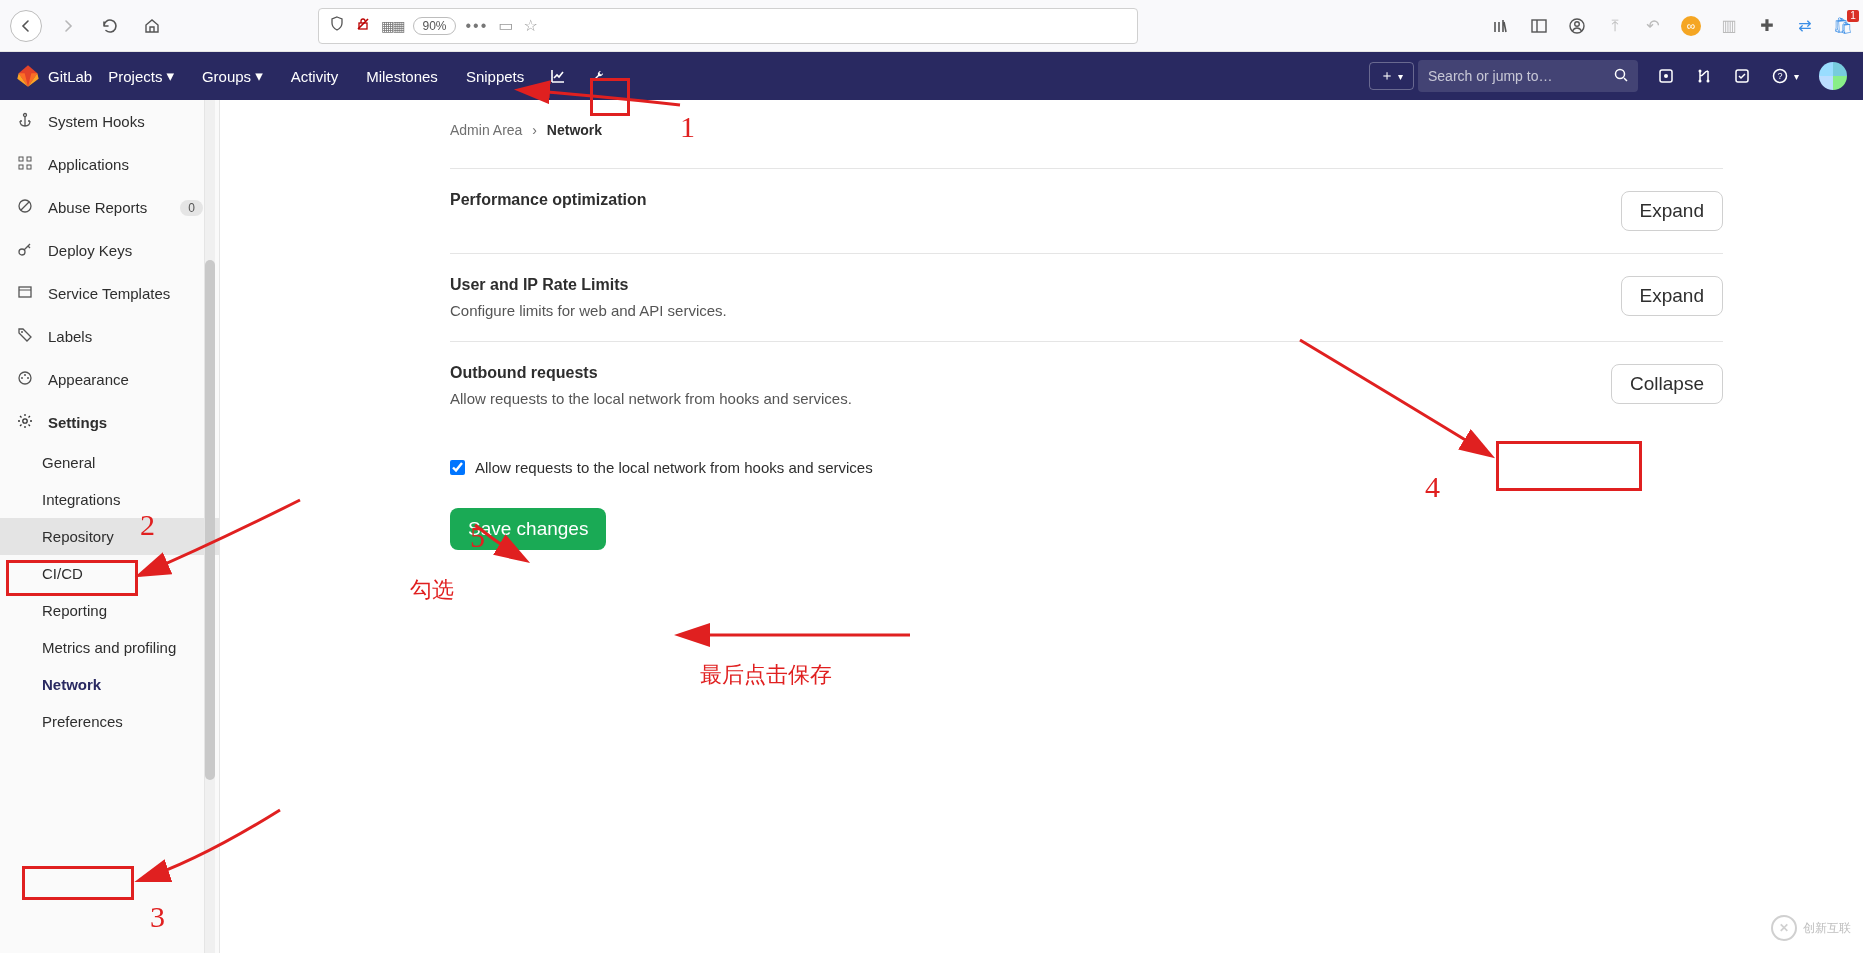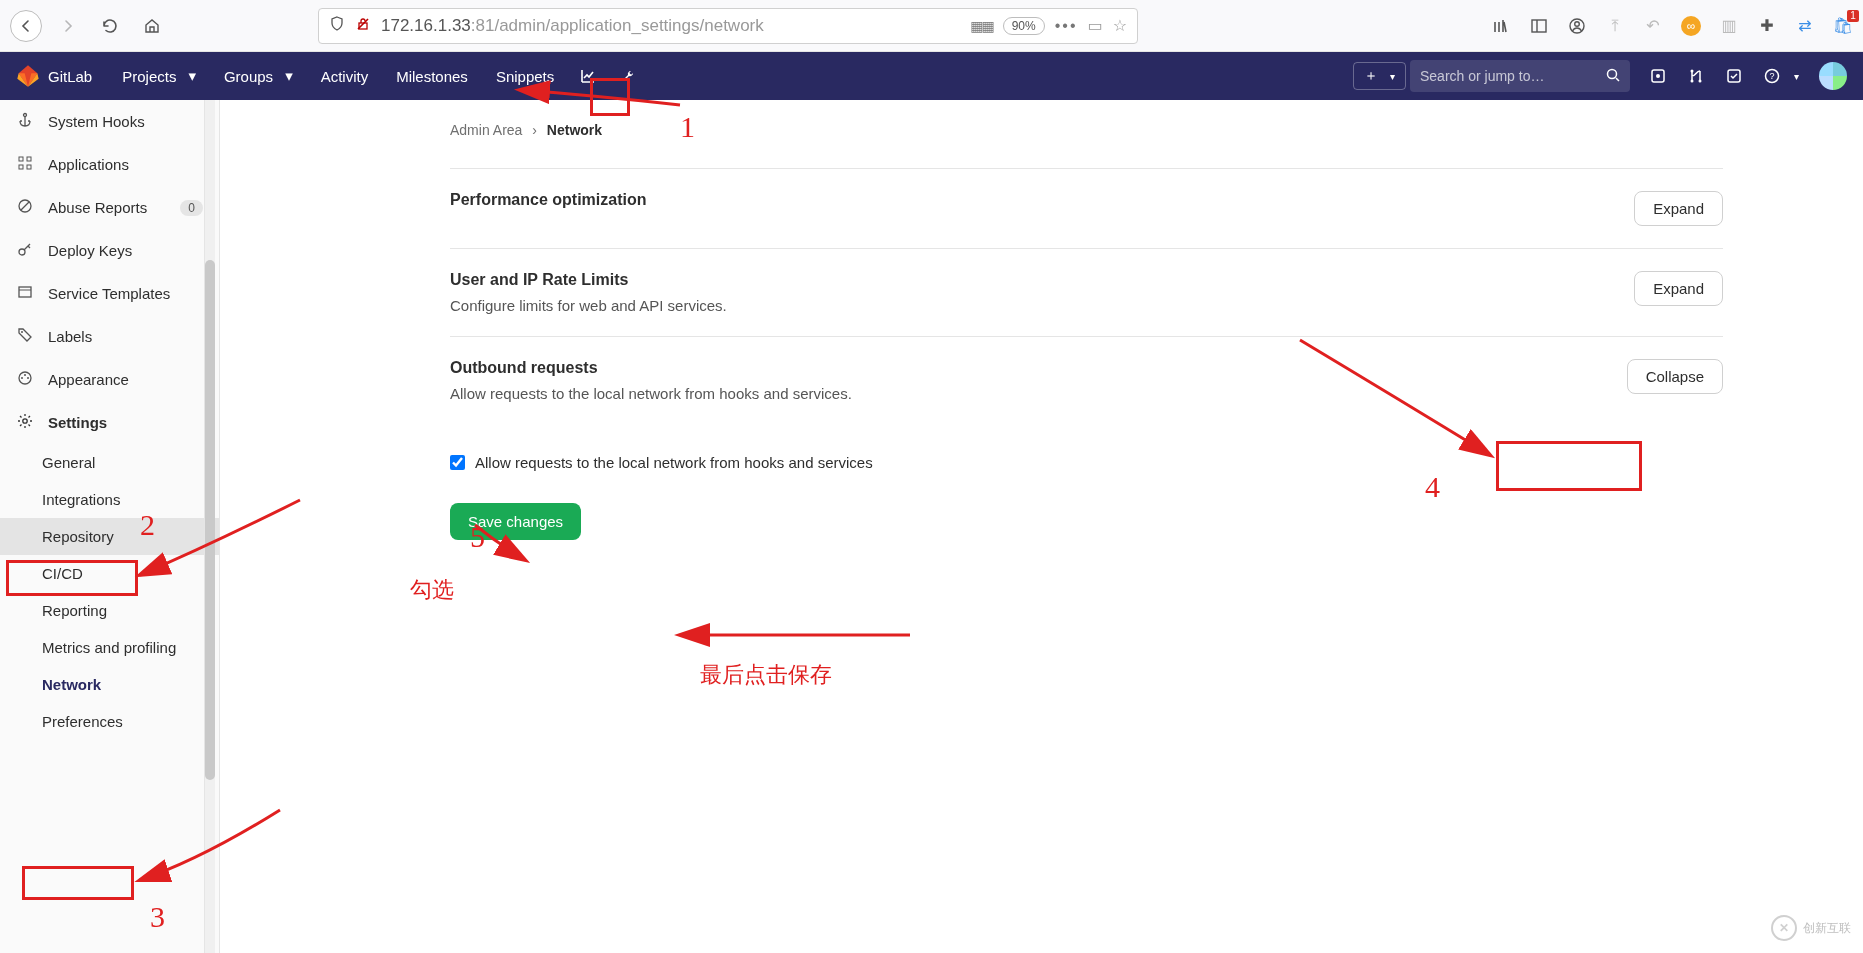--- a/index.html
+++ b/index.html
@@ -12,23 +12,23 @@
   .url-bar { flex: 0 0 820px; margin-left: 140px; height: 36px; border: 1px solid #d0d0d0; border-radius: 4px; display: flex; align-items: center; padding: 0 10px; gap: 10px; background: #fff; color: #555; }
   .url-text { flex: 1; font-size: 17px; color: #555; }
   .url-text .dim { color: #999; }
   .pct-pill { border: 1px solid #bdbdbd; border-radius: 12px; font-size: 12px; padding: 1px 8px; color: #555; }
   .right-icons { margin-left: auto; display: flex; align-items: center; gap: 18px; color: #5c5c5c; }
   .right-icons .ico { width: 20px; height: 20px; display:flex;align-items:center;justify-content:center; }
   .badge-1 { position:absolute; top:-6px; right:-6px; background:#d93025; color:#fff; font-size:10px; width:12px; height:12px; border-radius:2px; display:flex;align-items:center;justify-content:center; }
 
   
   .gl-nav { height: 48px; background: #292961; display: flex; align-items: center; color: #fff; padding: 0 16px; gap: 4px; font-size: 15px; }
-  .gl-logo { display:flex; align-items:center; gap:8px; margin-right: 14px; }
+  .gl-logo { display:flex; align-items:center; gap:8px; margin-right: 0; }
   .gl-logo svg { width:24px; height:24px; }
-  .gl-item { padding: 0 12px; height:100%; display:flex; align-items:center; gap:12px; cursor:pointer; }
+  .gl-item { padding: 0 12px; height:100%; display:flex; align-items:center; gap:4px; cursor:pointer; }
   .gl-icon-only { padding:0 10px; }
   .gl-spacer { flex:1; }
   .gl-search { background: rgba(255,255,255,.12); border-radius:4px; height:32px; width:220px; display:flex; align-items:center; padding:0 10px; gap:8px; }
   .gl-search input { background:transparent; border:0; outline:0; color:#fff; font-size:14px; width:100%; }
   .gl-search input::placeholder { color: rgba(255,255,255,.7); }
   .gl-right-icons { display:flex; align-items:center; gap:2px; margin-left:6px; }
   .avatar { width:28px;height:28px;border-radius:50%;background:conic-gradient(#7cd 0 25%,#8e8 0 50%,#bdf 0 75%,#9df 0); margin-left:6px; }
 
   
   .app { display:flex; height: calc(953px - 52px - 48px); }
@@ -47,21 +47,21 @@
 
   
   .main { flex:1; overflow:auto; padding: 22px 140px 40px 230px; }
   .crumbs { font-size:14px; color:#707070; margin-bottom: 30px; }
   .crumbs .cur { color:#2e2e2e; font-weight:600; }
   .section { border-top:1px solid #e5e5e5; padding: 22px 0; display:flex; gap:20px; }
   .section:first-of-type { border-top:0; }
   .section .txt { flex:1; }
   .section h2 { font-size:16px; font-weight:600; margin-bottom:8px; }
   .section p { font-size:15px; color:#555; }
-  .btn { border:1px solid #d0d0d0; background:#fff; border-radius:8px; padding:8px 18px; font-size:15px; cursor:pointer; color:#2e2e2e; align-self:flex-start; }
+  .btn { border:1px solid #d0d0d0; background:#fff; border-radius:8px; padding:8px 18px; font-size:19px; cursor:pointer; color:#2e2e2e; align-self:flex-start; }
   .btn-green { background:#1aaa55; color:#fff; border:0; padding:10px 18px; margin-top:24px; }
 
   .outbound-body { padding: 8px 0 0 0; }
   .chk-row { display:flex; align-items:center; gap:10px; margin: 24px 0 8px 0; font-size:15px; }
   .chk-row input { width:15px; height:15px; }
 
   
   .anno { position:absolute; pointer-events:none; }
   .red-box { border:3px solid #e02020; position:absolute; }
   .red-text { color:#e02020; font-size:22px; font-family:"SimSun","STSong",serif; position:absolute; }
@@ -101,23 +101,20 @@
       <svg width="16" height="16" viewBox="0 0 16 16">
           <path d="M8 1l5 2v4c0 4-3 6-5 7-2-1-5-3-5-7V3z" stroke="#555" stroke-width="1.3" fill="none"></path>
         </svg>
     </span>
     <span>
       <svg width="16" height="16" viewBox="0 0 16 16">
           <rect x="4" y="7" width="8" height="6" stroke="#b00" stroke-width="1.3" fill="none"></rect>
           <path d="M6 7V5a2 2 0 0 1 4 0" stroke="#b00" stroke-width="1.3" fill="none"></path>
           <line x1="3" y1="13" x2="13" y2="3" stroke="#b00" stroke-width="1.6"></line>
         </svg>
-    </span>
-    <span class="url-text">
-      <span>172.16.1.33</span><span class="dim">:81/admin/application_settings/network</span>
     </span>
     <span style="letter-spacing:-2px;color:#777;font-size:14px">▦▦</span>
     <span class="pct-pill">90%</span>
     <span style="color:#777;letter-spacing:2px">•••</span>
     <span style="color:#999">▭</span>
     <span style="color:#999">☆</span>
   </div>
 
   <div class="right-icons">
     <span class="ico">

